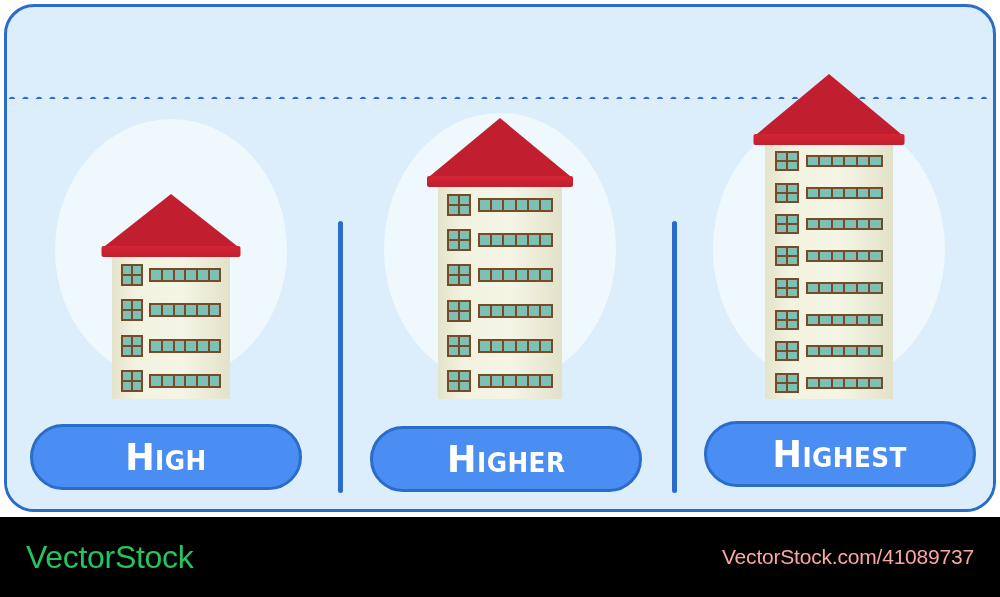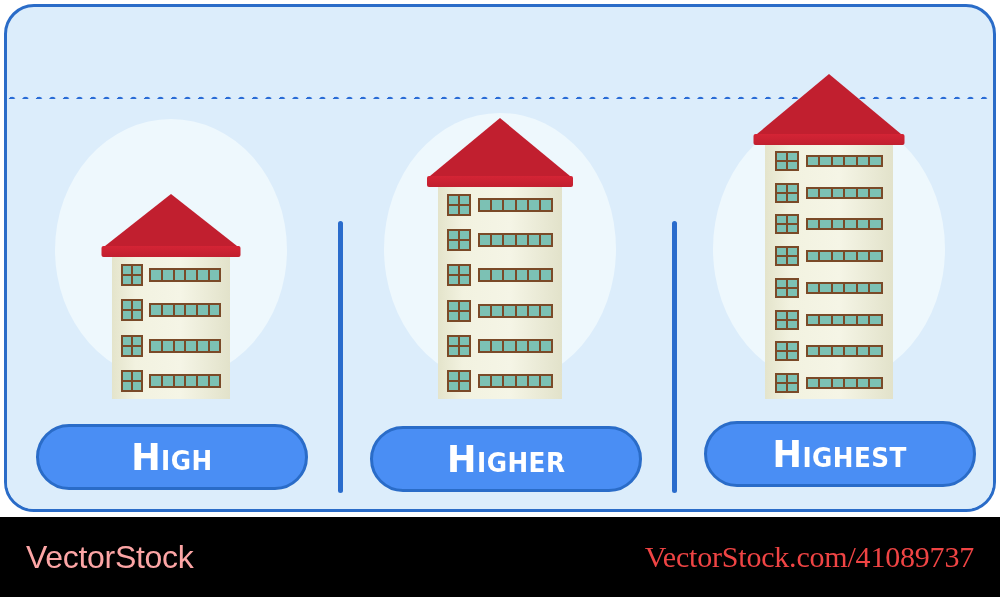--- a/index.html
+++ b/index.html
@@ -205,48 +205,48 @@
   .pill-label {
     color: #ffffff;
     font-family: "DejaVu Sans", sans-serif;
     font-weight: bold;
     font-size: 37px;
     font-variant: small-caps;
     letter-spacing: 0.5px;
     transform: scaleX(0.95);
     white-space: nowrap;
   }
-  .pill-0 { left: 29px;  top: 325px; width: 272px; height: 66px; }
+  .pill-0 { left: 23px;  top: 325px; width: 272px; height: 66px; }
   .pill-1 { left: 363px; top: 327px; width: 272px; height: 66px; }
   .pill-2 { left: 697px; top: 322px; width: 272px; height: 66px; }
 
   
   .footer {
     position: absolute;
     left: 0;
     top: 517px;
     width: 1000px;
     height: 80px;
     background: #000000;
     display: flex;
     align-items: center;
     justify-content: space-between;
     box-sizing: border-box;
     padding: 0 26px;
   }
   .wordmark {
-    color: #fca5a5;
+    color: #22c55e;
     font-size: 32px;
     font-family: "Liberation Sans", sans-serif;
     letter-spacing: -0.3px;
   }
   .footer-url {
-    color: #ef4444;
-    font-size: 30px;
-    font-family: Liberation Serif, serif;
+    color: #fca5a5;
+    font-size: 21px;
+    font-family: Liberation Sans, sans-serif;
     letter-spacing: -0.2px;
   }
 </style>
 </head>
 <body>
 
 <div class="card">
 
 
   <div class="dots"></div>

